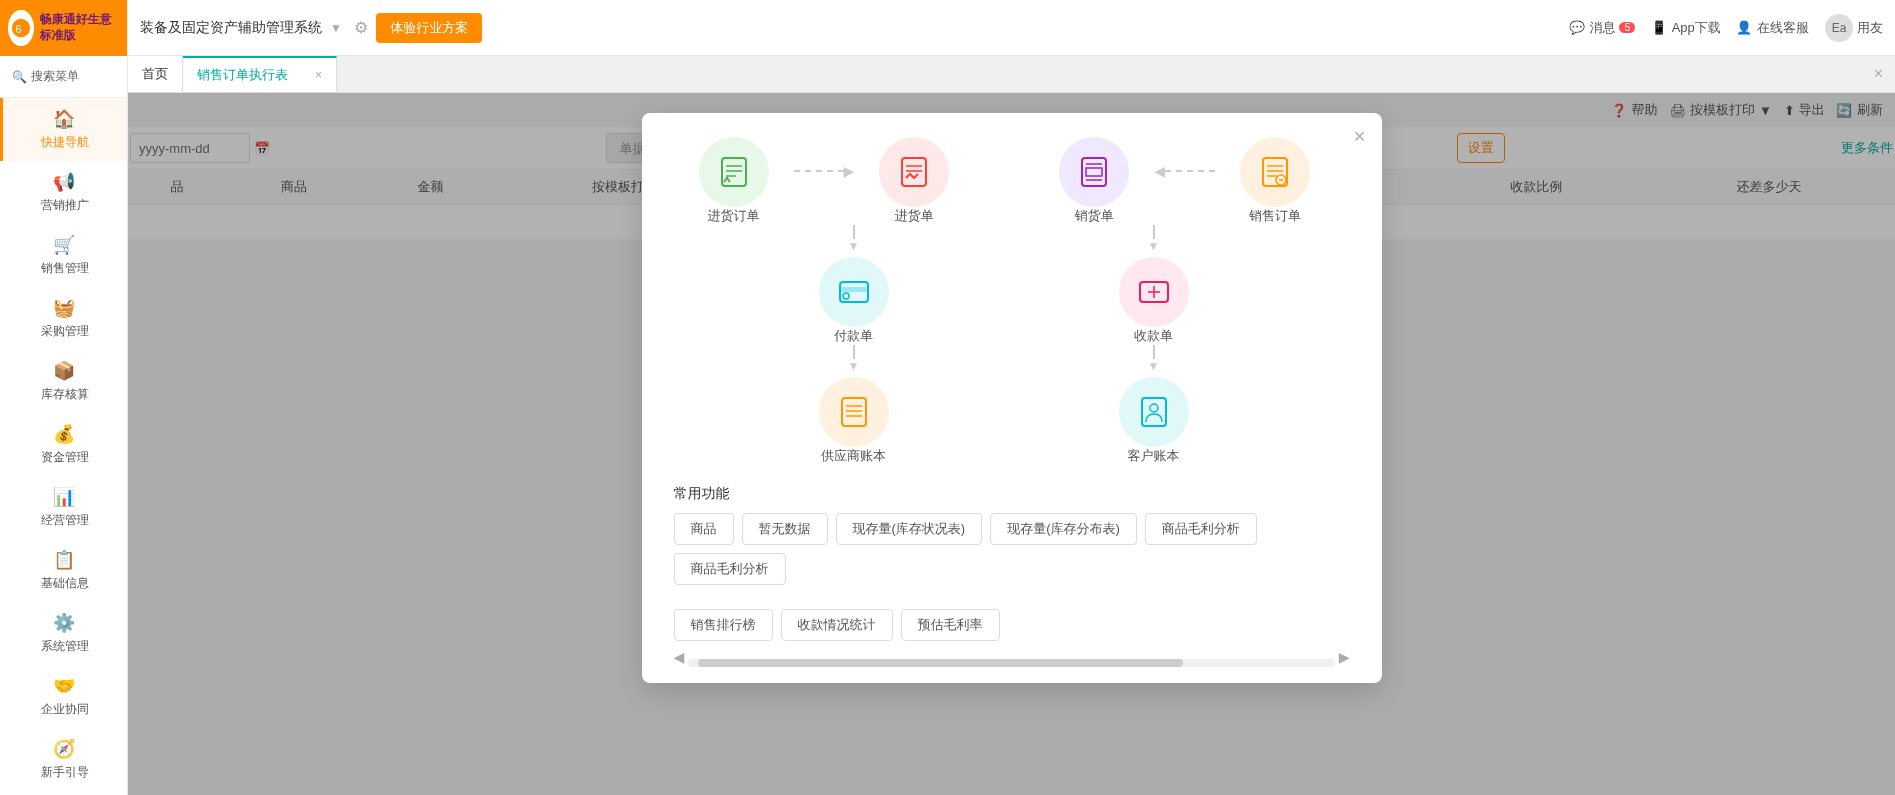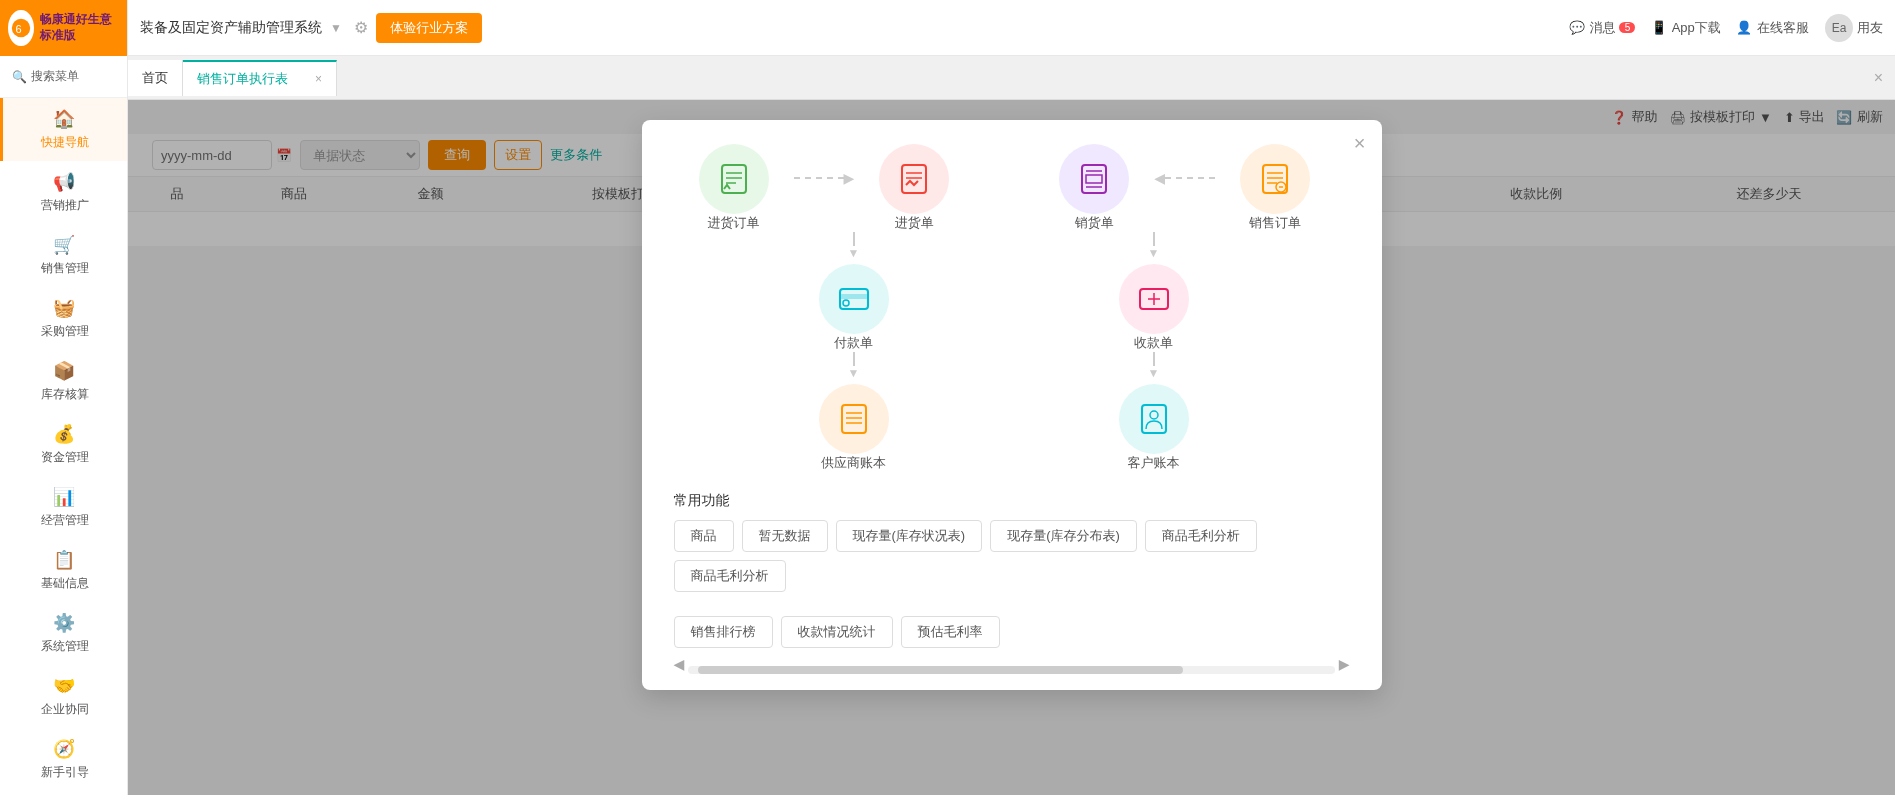--- a/index.html
+++ b/index.html
@@ -29,36 +29,36 @@
     .top-bar-title { font-size: 14px; color: #333; font-weight: 400; }
     .top-bar-dropdown { color: #aaa; cursor: pointer; font-size: 12px; }
     .top-bar-gear { color: #aaa; cursor: pointer; font-size: 16px; margin-left: 4px; }
     .top-bar-btn { background: #ff8c00; color: #fff; border: none; border-radius: 4px; padding: 6px 14px; cursor: pointer; font-size: 13px; }
     .top-bar-right { margin-left: auto; display: flex; align-items: center; gap: 16px; font-size: 13px; color: #555; }
     .top-bar-right-item { display: flex; align-items: center; gap: 4px; cursor: pointer; }
     .badge { background: #ff4d4f; color: #fff; border-radius: 10px; font-size: 10px; padding: 0 5px; min-width: 16px; text-align: center; }
     .user-avatar { width: 28px; height: 28px; border-radius: 50%; background: #ddd; display: flex; align-items: center; justify-content: center; font-size: 12px; color: #666; }
 
     
-    .tab-bar { display: flex; align-items: center; background: #f0f0f0; height: 44px; padding: 0 0 0 0; border-bottom: 1px solid #ddd; }
+    .tab-bar { display: flex; align-items: center; background: #f0f0f0; height: 37px; padding: 0 0 0 0; border-bottom: 1px solid #ddd; }
     .tab { display: flex; align-items: center; padding: 0 14px; height: 36px; cursor: pointer; font-size: 13px; color: #555; gap: 6px; border-right: 1px solid #ddd; }
     .tab.home { background: #fff; color: #333; font-weight: 500; }
     .tab.active { background: #fff; color: #00b0a0; font-weight: 500; border-top: 2px solid #00b0a0; gap: 27px; }
     .tab-close { color: #aaa; font-size: 12px; cursor: pointer; }
     .tab-bar-close { margin-left: auto; padding: 0 12px; font-size: 16px; color: #aaa; cursor: pointer; }
 
     
     .content { flex: 1; background: #f5f5f5; overflow: hidden; position: relative; }
 
     
     .toolbar-row { display: flex; align-items: center; justify-content: flex-end; padding: 8px 12px; gap: 12px; background: #f5f5f5; }
     .toolbar-btn { display: flex; align-items: center; gap: 4px; color: #555; font-size: 13px; cursor: pointer; }
 
     
-    .filter-row { display: flex; align-items: center; padding: 6px 24px; gap: 8px; background: #fff; border-bottom: 1px solid #eee; flex-wrap: wrap; }
+    .filter-row { display: flex; align-items: center; padding: 6px 2px; gap: 8px; background: #fff; border-bottom: 1px solid #eee; flex-wrap: wrap; justify-content: space-between; }
     .filter-input { border: 1px solid #ddd; border-radius: 4px; padding: 4px 8px; font-size: 13px; height: 30px; color: #999; width: 160px; }
     .filter-date { display: flex; align-items: center; gap: 4px; }
     .filter-date input { border: 1px solid #ddd; border-radius: 4px; padding: 4px 8px; font-size: 13px; height: 30px; color: #999; width: 120px; }
     .filter-select { border: 1px solid #ddd; border-radius: 4px; padding: 4px 8px; font-size: 13px; height: 30px; color: #999; width: 120px; }
     .filter-search-btn { background: #ff8c00; color: #fff; border: none; border-radius: 4px; padding: 4px 16px; height: 30px; cursor: pointer; font-size: 13px; }
     .filter-set-btn { background: #fff; color: #ff8c00; border: 1px solid #ff8c00; border-radius: 4px; padding: 4px 10px; height: 30px; cursor: pointer; font-size: 13px; }
     .filter-more { color: #00b0a0; font-size: 13px; cursor: pointer; }
 
     
     .table-wrapper { overflow-x: auto; background: #fff; }

